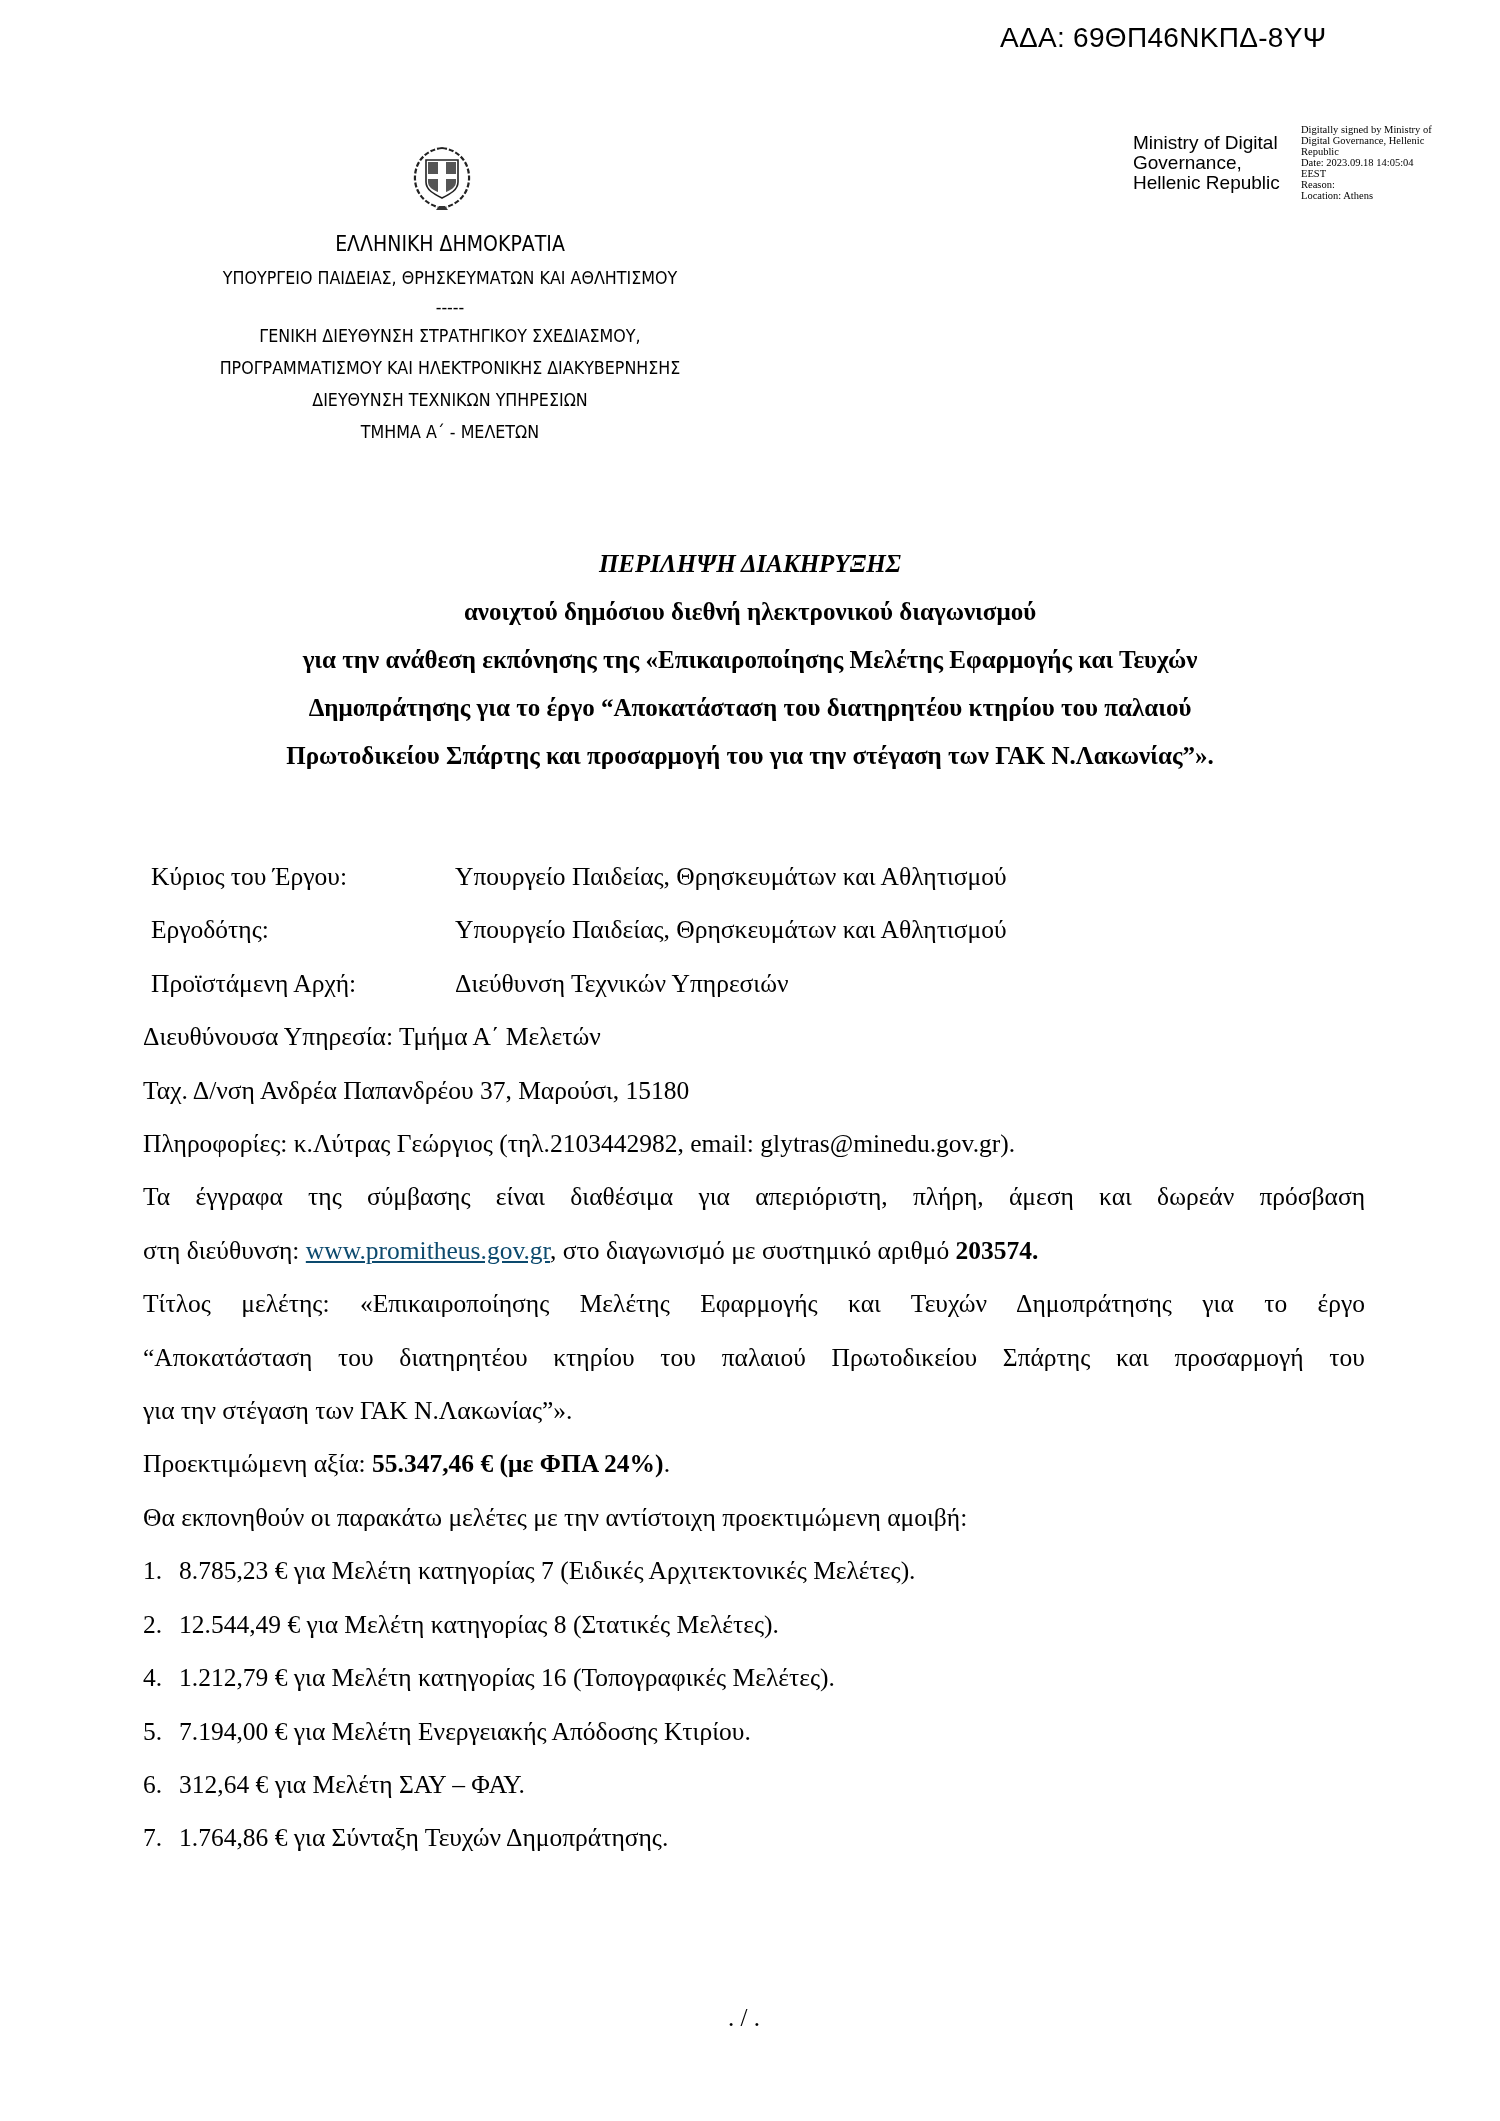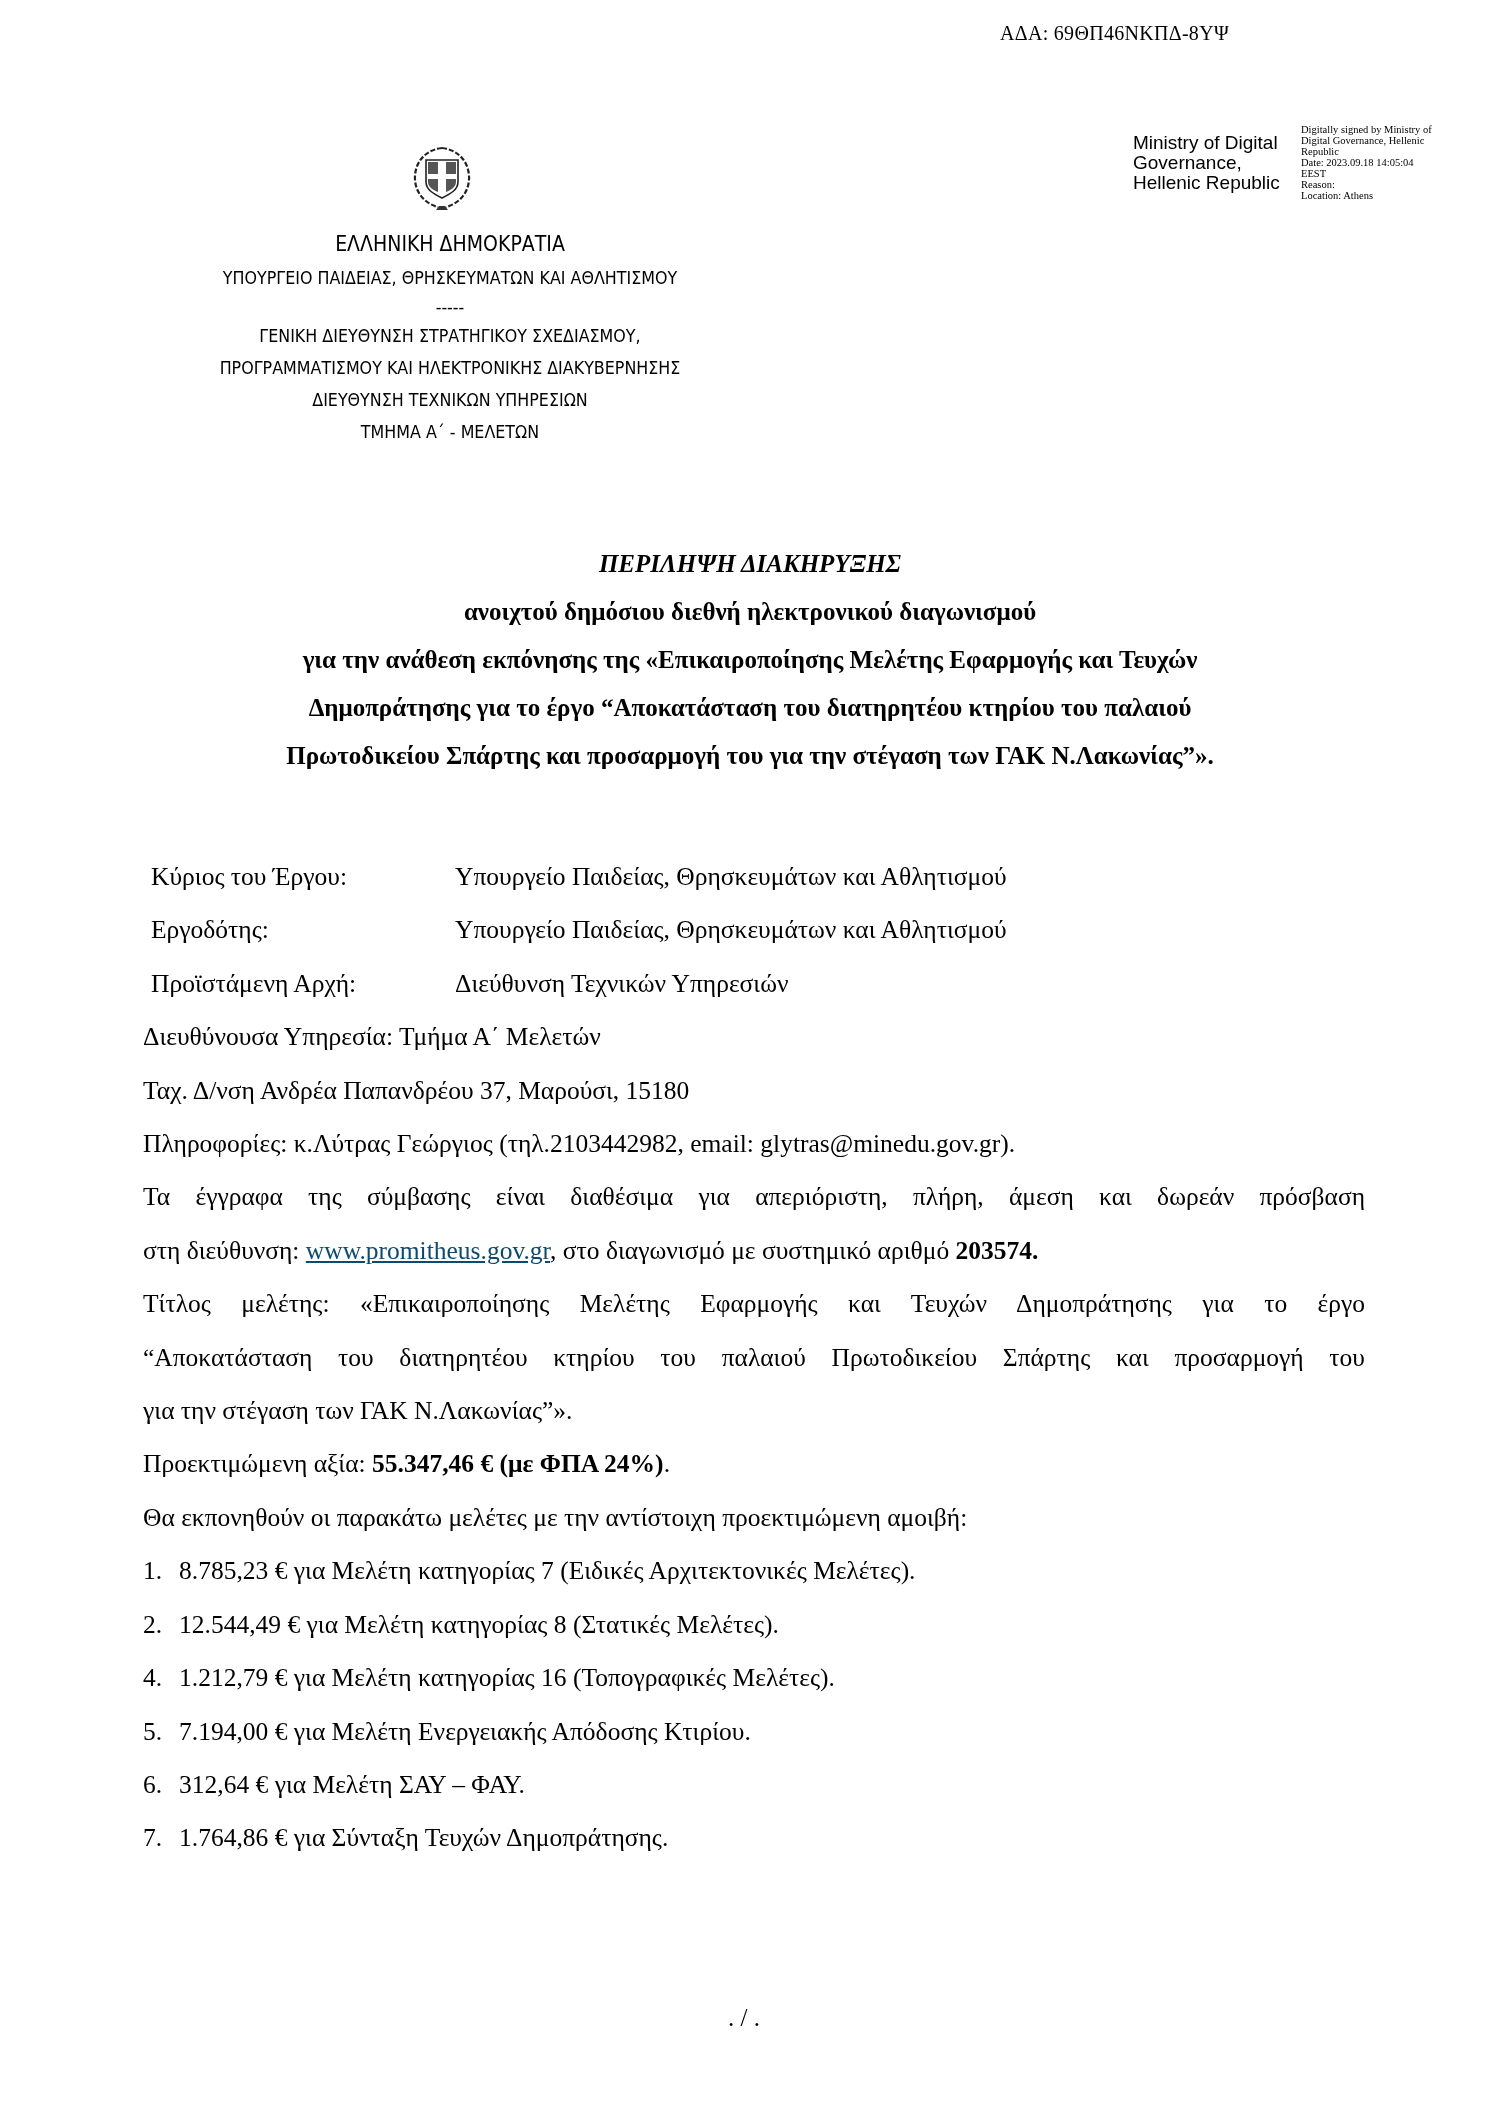--- a/index.html
+++ b/index.html
@@ -12,22 +12,22 @@
       height: 2121px;
       position: relative;
       overflow: hidden;
       color: #000;
       font-family: "Liberation Serif", serif;
     }
     .ada {
       position: absolute;
       left: 1000px;
       top: 22px;
-      font-family: Liberation Serif, serif;
-      font-size: 20px;
+      font-family: Liberation Sans, sans-serif;
+      font-size: 28px;
       letter-spacing: 0.3px;
     }
     .sig {
       position: absolute;
       left: 1133px;
       top: 124px;
       display: flex;
       align-items: center;
     }
     .sig-name {

